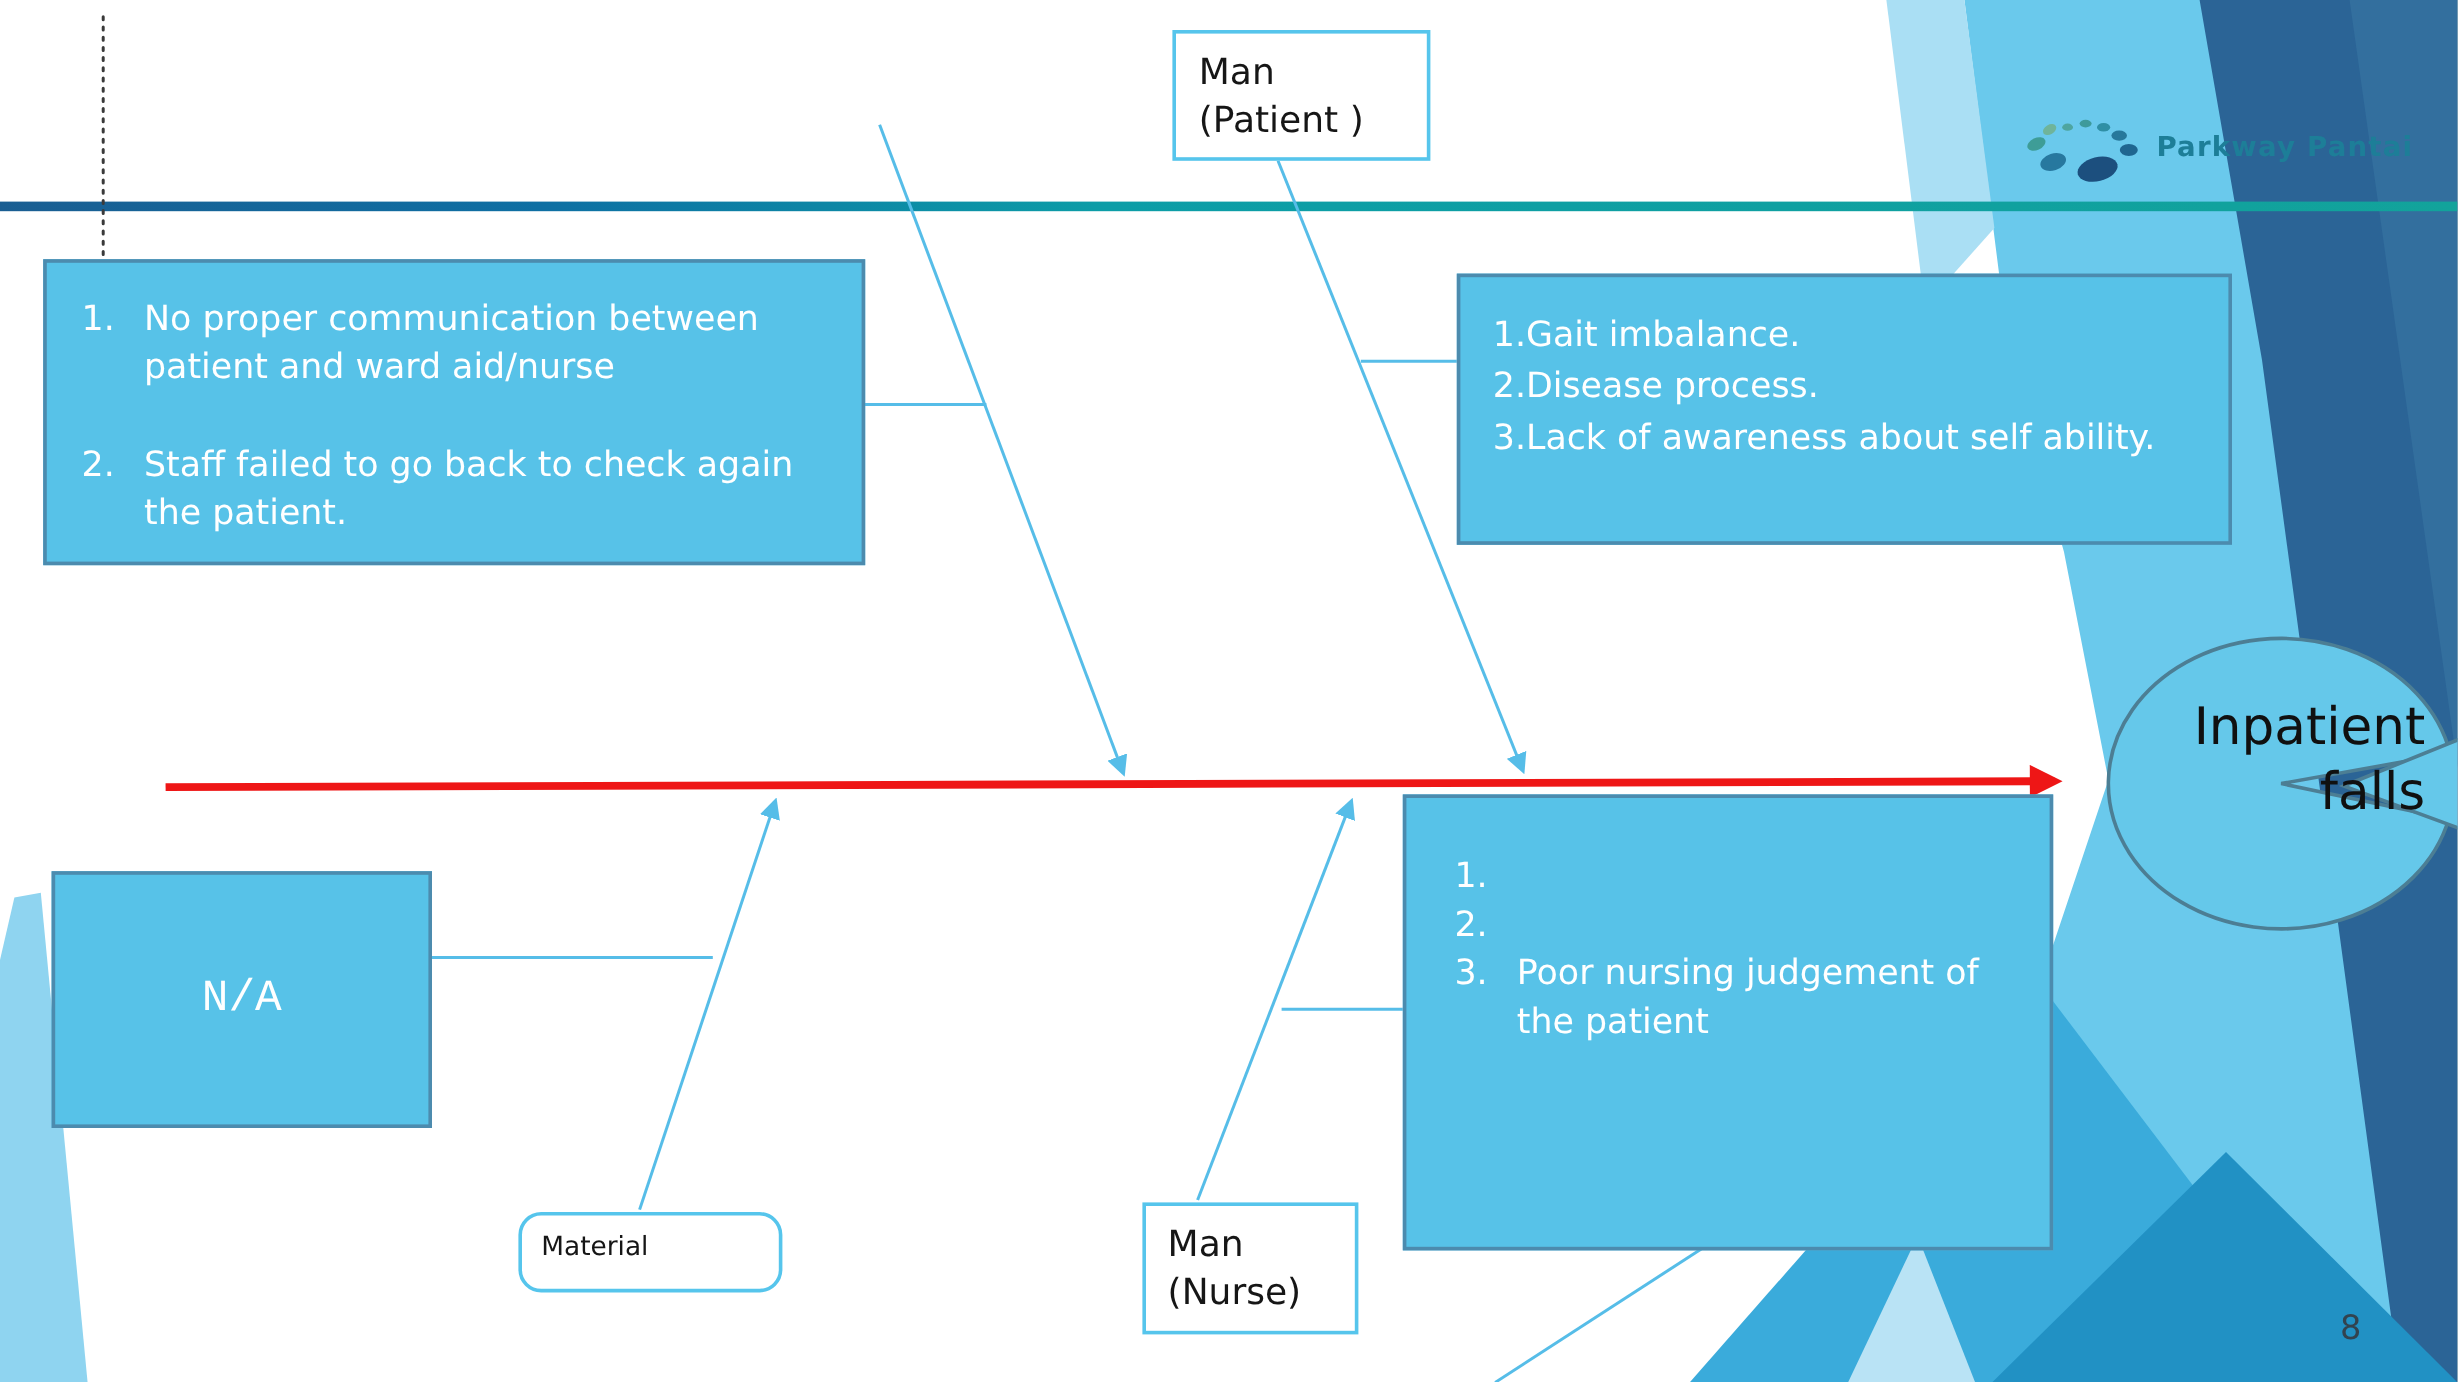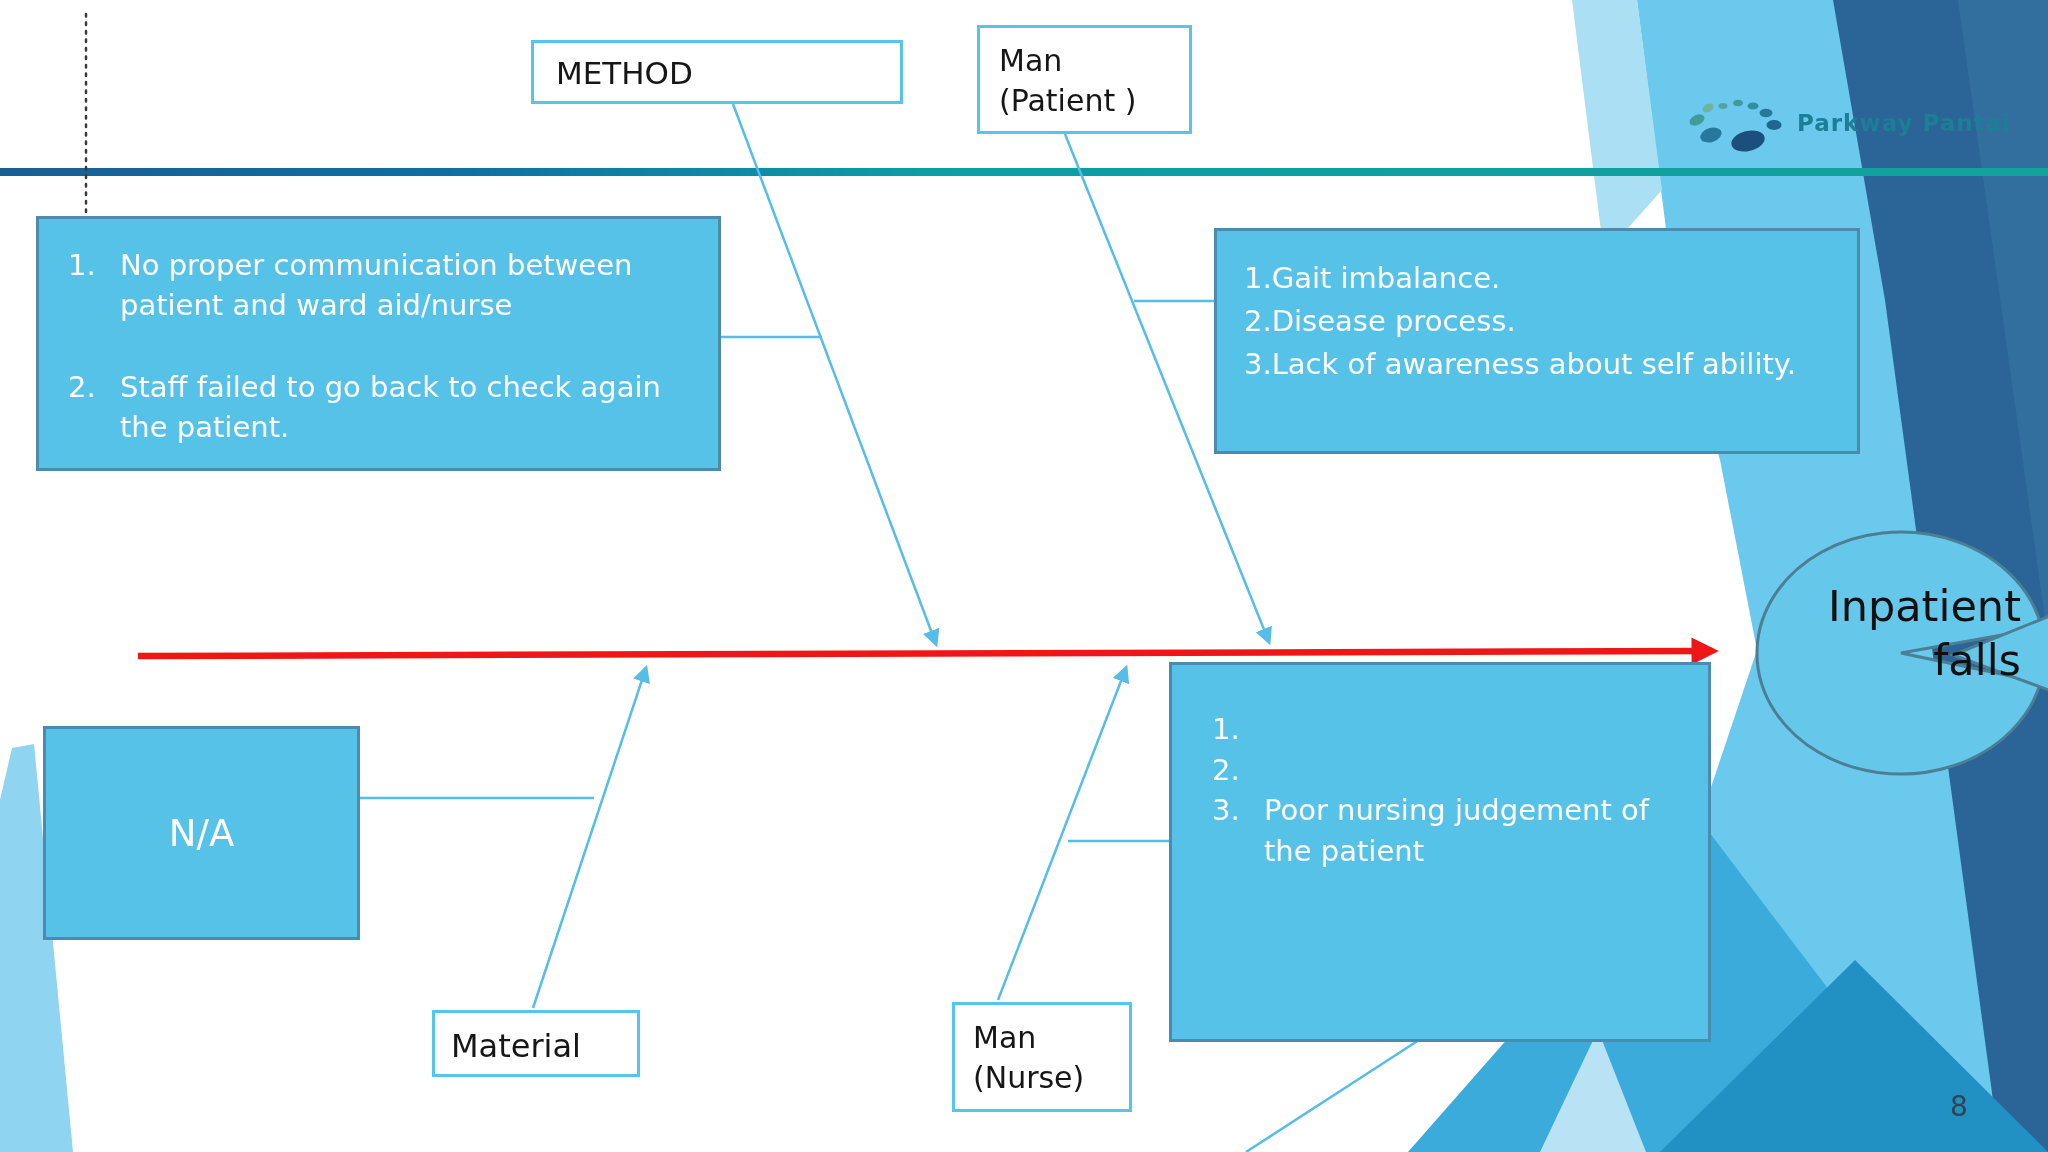--- a/index.html
+++ b/index.html
@@ -7,28 +7,28 @@
          font-family:"DejaVu Sans",sans-serif;}
   #bg{position:absolute;left:0;top:0;z-index:0;}
   .lblbox{position:absolute;background:#ffffff;border:3px solid #56C5EC;color:#161616;
           z-index:3;white-space:pre-line;}
   .bluebox{position:absolute;background:#57C2E8;border:3px solid #4C8BAE;color:#ffffff;z-index:2;}
   .item{display:flex;}
   .item .num{flex:0 0 52px;}
   .item .txt{flex:1;}
   #method-label{left:531px;top:40px;width:344px;height:34px;font-size:31px;padding:12px 0 12px 22px;}
   #man-patient-label{left:977px;top:25px;width:190px;height:77px;font-size:30px;line-height:1.33;padding:13px 0 13px 19px;}
-  #material-label{left:432px;top:1010px;width:186px;height:33px;font-size:32px;padding:14px 0 14px 16px;}
+  #material-label{left:432px;top:1010px;width:186px;height:33px;font-size:22px;padding:14px 12px 14px 16px;border-radius:19px;}
   #man-nurse-label{left:952px;top:1002px;width:156px;height:78px;font-size:30px;line-height:1.33;padding:13px 0 13px 18px;}
   #method-causes{left:36px;top:216px;width:622px;height:197px;font-size:29px;line-height:1.38;padding:26px 28px 26px 29px;}
   #method-causes .item:first-child{margin-bottom:42px;}
   #patient-causes{left:1214px;top:228px;width:585px;height:166px;font-size:29px;line-height:1.48;padding:26px 28px 28px 27px;}
   #nurse-causes{left:1169px;top:662px;width:478px;height:300px;font-size:29px;line-height:1.40;padding:44px 18px 30px 40px;}
   #na-box{left:43px;top:726px;width:311px;height:208px;font-size:37px;display:flex;
-          align-items:center;justify-content:center;}
+          align-items:center;justify-content:center;font-family:Liberation Mono, monospace;}
   #effect-label{position:absolute;left:1781px;top:580px;width:240px;z-index:3;color:#101010;
           font-size:43px;line-height:1.25;text-align:right;font-weight:500;}
   #logo-text{position:absolute;left:1797px;top:110px;z-index:2;color:#1D7E98;font-size:23px;
           font-weight:bold;letter-spacing:1px;}
   #page-number{position:absolute;left:1950px;top:1090px;z-index:3;color:#32434F;font-size:28px;}
 </style>
 </head>
 <body>
 
 <div id="slide">
@@ -89,21 +89,20 @@
     </g>
 
     <line x1="138" y1="656" x2="1712" y2="651" stroke="#EE1616" stroke-width="6.5" marker-end="url(#arrR)"></line>
 
     <g>
       <path d="M 1901 653 L 2040.7 682.3 A 144 121 0 1 1 2041.8 627.8 Z" fill="#65C8EA" stroke="#4C7E94" stroke-width="3"></path>
       <path d="M 1953 655 L 2094 598 A 150 126 0 0 1 2098 708 Z" fill="#65C8EA" stroke="#4C7E94" stroke-width="3"></path>
     </g>
   </svg>
 
-  <div id="method-label" class="lblbox">METHOD</div>
   <div id="man-patient-label" class="lblbox">Man
 (Patient )</div>
   <div id="material-label" class="lblbox">Material</div>
   <div id="man-nurse-label" class="lblbox">Man
 (Nurse)</div>
 
   <div id="method-causes" class="bluebox">
     <div class="item">
       <span class="num">1.</span>
       <span class="txt">No proper communication between patient and ward aid/nurse</span>

